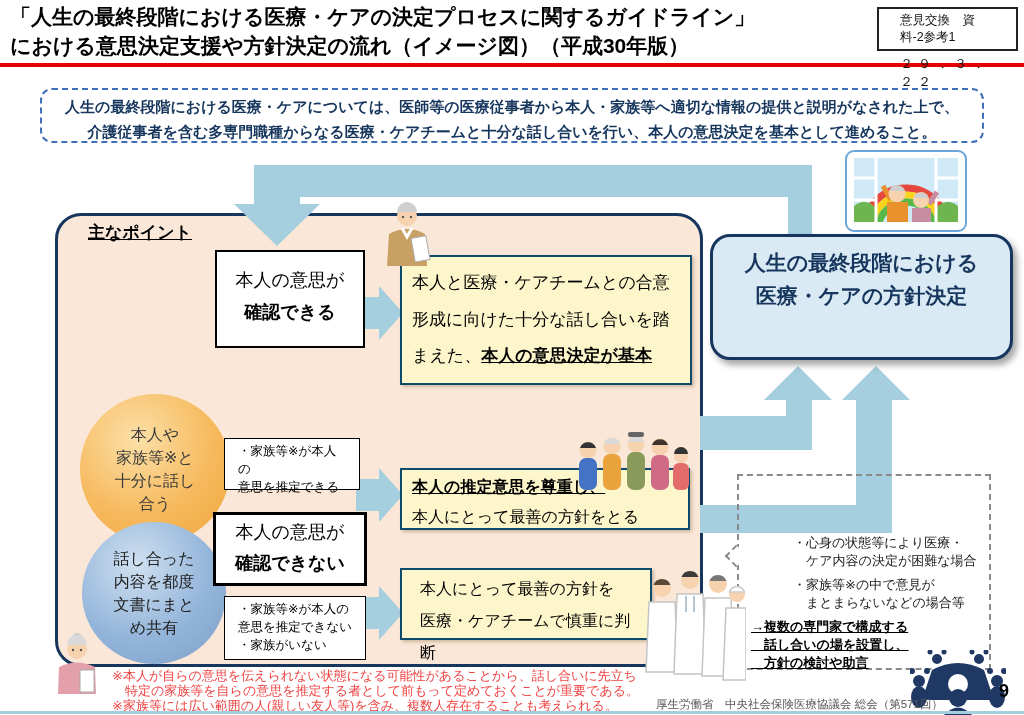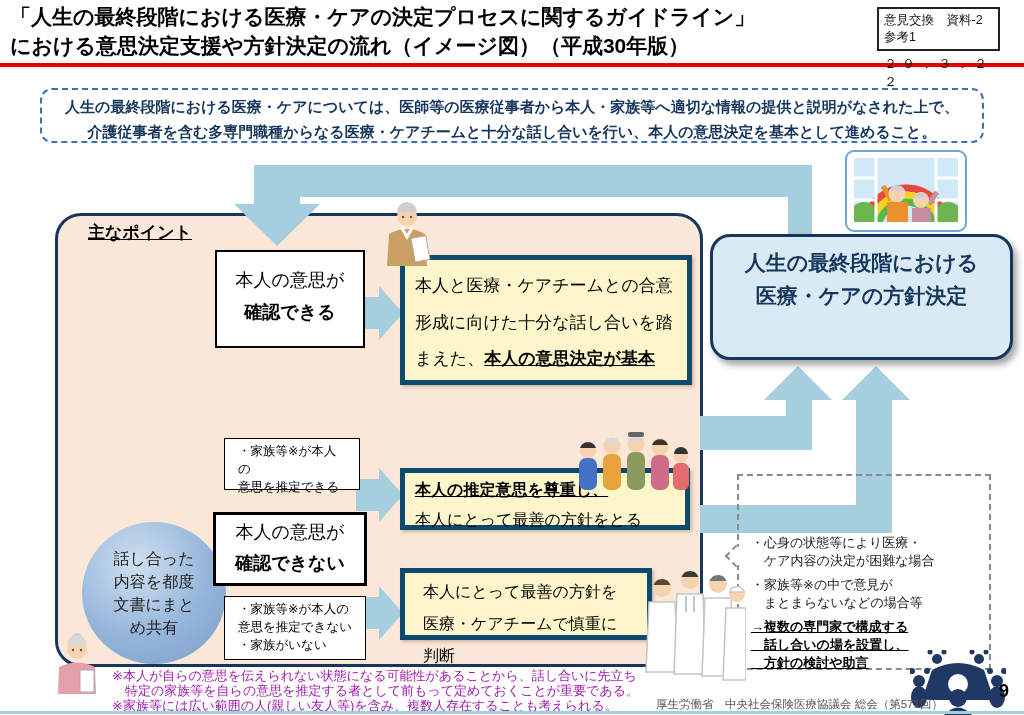--- a/index.html
+++ b/index.html
@@ -4,21 +4,21 @@
 <style>
   * { margin:0; padding:0; box-sizing:border-box; }
   body { font-family:"Liberation Sans","DejaVu Sans",sans-serif; background:#fff; }
   #page { position:relative; width:1024px; height:715px; background:#fff; overflow:hidden; }
   .abs { position:absolute; }
   .preline { white-space:pre-line; }
   .bold { font-weight:bold; }
   .emph { font-weight:bold; text-decoration:underline; }
 
   #title { left:10px; top:3px; width:860px; font-size:21px; font-weight:bold; line-height:1.38; color:#000; z-index:5; }
-  #refbox { left:877px; top:7px; width:123px; height:44px; border:2px solid #222; color:#111; z-index:5; padding:3px 5px; background:#fff; }
+  #refbox { left:877px; top:7px; width:141px; height:44px; border:2px solid #222; color:#111; z-index:5; padding:3px 21px; background:#fff; }
   #refbox .l1 { font-size:12.5px; }
   #refbox .l2 { font-size:13px; letter-spacing:5px; margin-top:9px; }
   #redline { left:0; top:63px; width:1024px; height:4px; background:#e60000; }
 
   #principle { left:40px; top:88px; width:944px; height:55px; border:2px dashed #3f6fb8; border-radius:12px;
     background:#fff; color:#17365d; font-weight:bold; font-size:15px; text-align:center; line-height:1.65;
     padding-top:5px; z-index:3; }
 
   #arrows { left:0; top:0; z-index:2; pointer-events:none; }
 
@@ -43,34 +43,34 @@
     background:radial-gradient(circle at 38% 30%, #cfe0f0 0%, #94b5da 55%, #7b9fc9 100%); }
 
   .wbox { background:#fff; border:2px solid #000; text-align:center; z-index:3; color:#000; }
   #confirm-yes { left:215px; top:250px; width:150px; height:98px; font-size:18px; line-height:1.75; padding-top:13px; }
   #confirm-no  { left:213px; top:512px; width:154px; height:74px; border-width:3px; font-size:18px; line-height:1.7; padding-top:2px; }
 
   .note-box { background:#fff; border:1.5px solid #000; font-size:12.5px; line-height:1.45; padding:3px 13px; z-index:3; color:#000; }
   #note-yes { left:224px; top:438px; width:136px; height:52px; }
   #note-no  { left:224px; top:596px; width:142px; height:64px; }
 
-  .ybox { background:#fdf6cb; border:5px solid #0c4a6e; box-shadow:2px 2px 3px rgba(120,100,60,.35); z-index:3; color:#000; }
+  .ybox { background:#fdf6cb; border:2px solid #0c4a6e; box-shadow:2px 2px 3px rgba(120,100,60,.35); z-index:3; color:#000; }
   #outcome-consensus { left:400px; top:255px; width:292px; height:130px; font-size:17px; line-height:2.15; padding:8px 10px 0; }
   #outcome-inferred  { left:400px; top:468px; width:290px; height:62px; font-size:16px; line-height:1.85; padding:2px 10px; }
   #outcome-inferred span { display:block; }
   #outcome-team { left:400px; top:568px; width:252px; height:72px; font-size:16px; line-height:2.0; padding:3px 18px; }
 
   #callout { left:737px; top:474px; width:254px; height:196px; border:2px dashed #8a8a8a; z-index:3; color:#1a1a1a;
     font-size:13px; line-height:1.38; padding:58px 6px 0 12px; background:transparent; }
-  #callout .item { margin-bottom:6px; }
+  #callout .item { margin-bottom:6px;margin-left:42px; }
   #callout .action { font-weight:bold; text-decoration:underline; color:#000; }
   #callout-notch { left:728px; top:548px; width:16px; height:16px; background:#fff;
     border-left:2px dashed #8a8a8a; border-bottom:2px dashed #8a8a8a; transform:rotate(45deg); z-index:3; }
 
-  #footnotes { left:112px; top:668px; font-size:13px; line-height:1.17; color:#a21caf; z-index:5; }
+  #footnotes { left:112px; top:668px; font-size:13px; line-height:1.17; color:#ef4444; z-index:5; }
   #source { left:656px; top:697px; font-size:11.5px; color:#555; z-index:5; }
   #pagenum { left:999px; top:681px; font-size:18px; font-weight:bold; color:#000; z-index:6; }
   #bottomline { left:0; top:711px; width:1024px; height:3px; background:#a5cede; z-index:5; }
 
   svg.illus { position:absolute; z-index:4; }
 </style>
 </head>
 <body>
 
 <div id="page">
@@ -101,20 +101,24 @@
   </svg>
 
 
   <div class="abs" id="mainbox"></div>
 
   <div class="abs preline" id="decision">人生の最終段階における
 医療・ケアの方針決定</div>
 
   <div class="abs" id="points-header">主なポイント</div>
 
+  <div class="abs circle preline" id="circle-talk">本人や
+家族等※と
+十分に話し
+合う</div>
   <div class="abs circle preline" id="circle-document">話し合った
 内容を都度
 文書にまと
 め共有</div>
 
   <div class="abs wbox" id="confirm-yes">
     <div>本人の意思が</div>
     <div class="bold">確認できる</div>
   </div>
 

